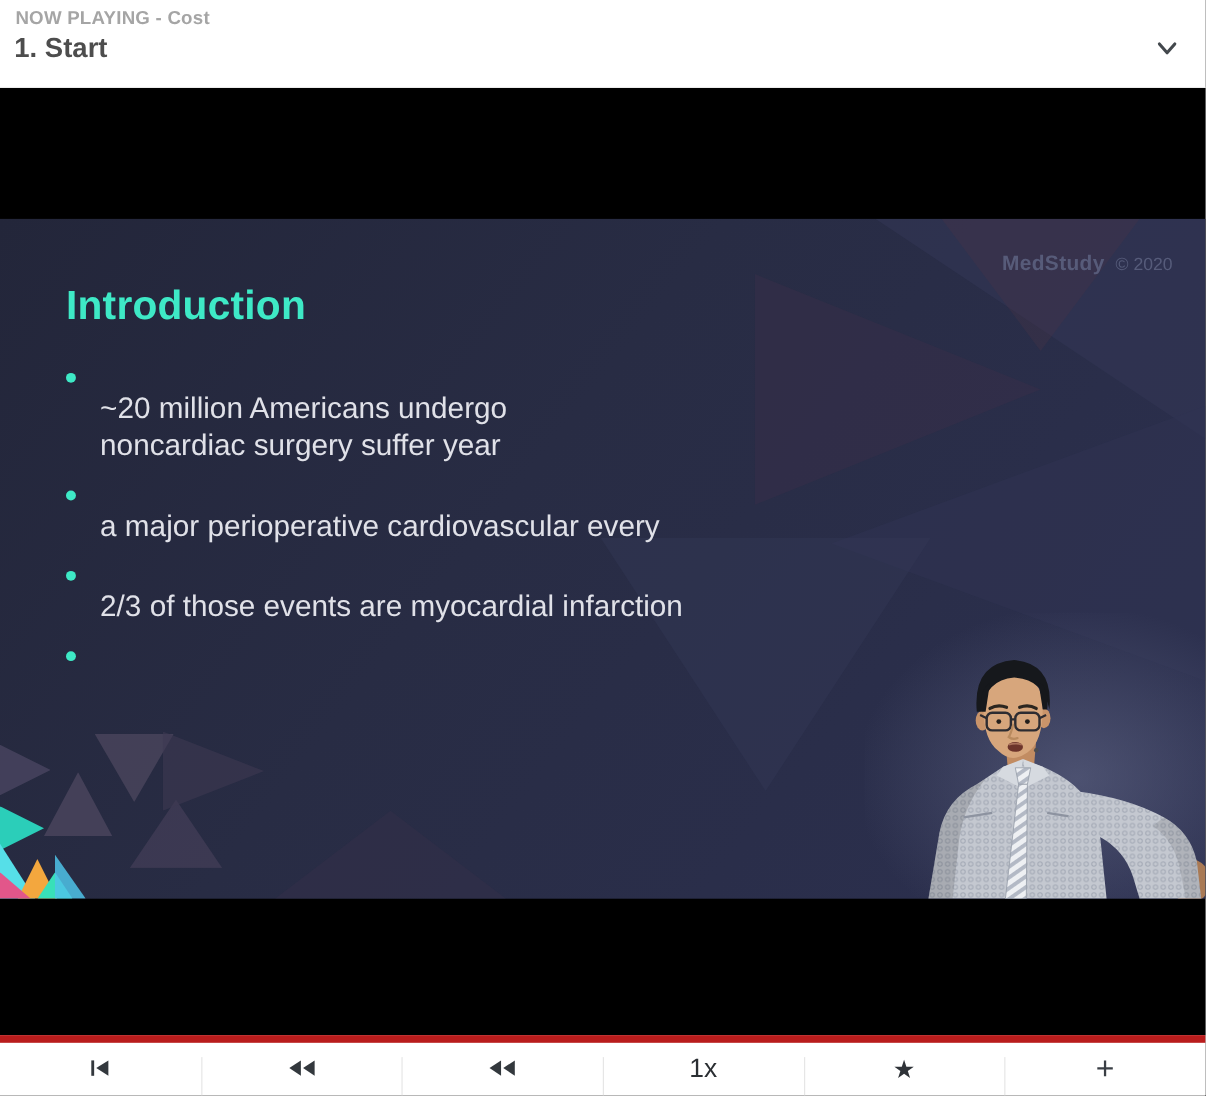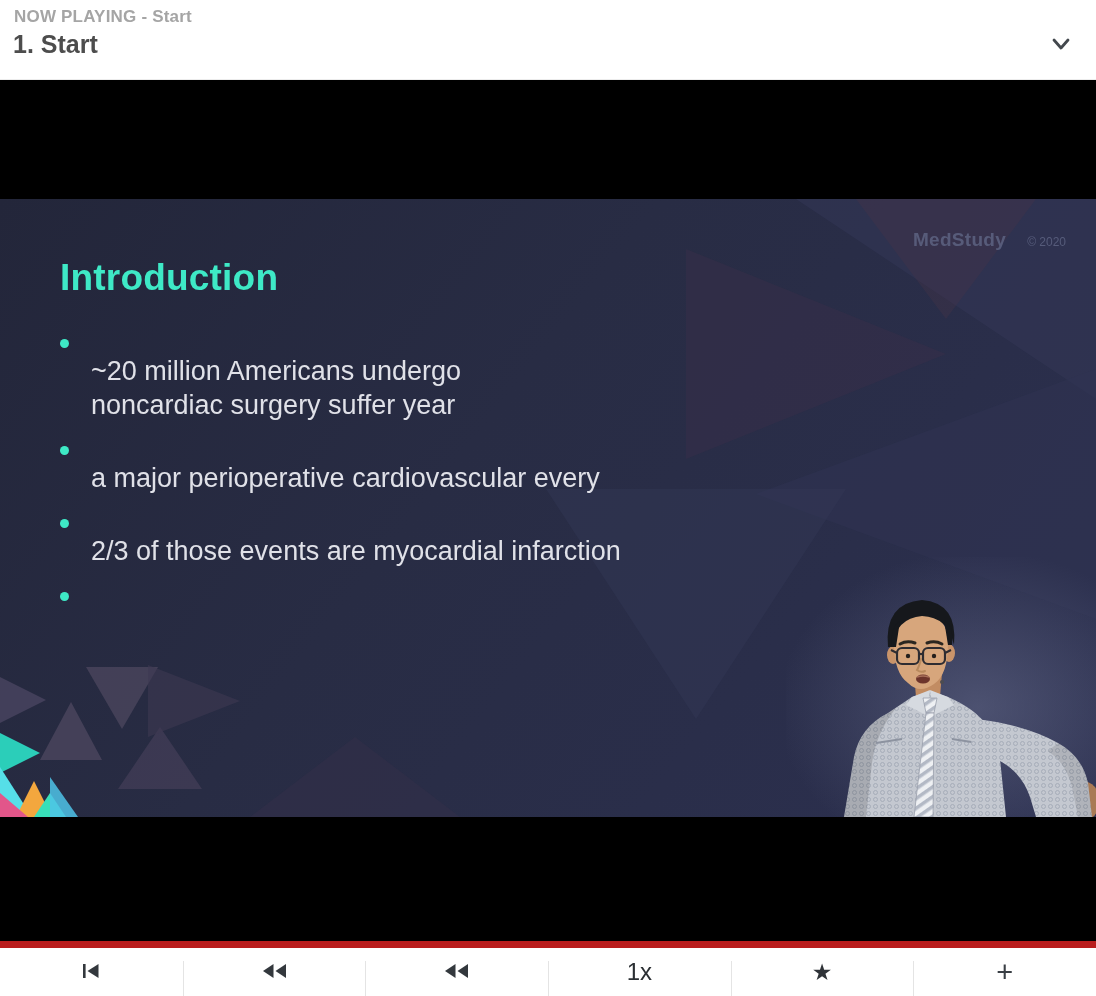--- a/index.html
+++ b/index.html
@@ -53,24 +53,24 @@
   
   .t1 { left:0;    top:534px; width:40px; height:40px; background:#2bd7c0; clip-path:polygon(0 0,100% 50%,0 100%); opacity:.95; }
   .t2 { left:0;    top:568px; width:32px; height:50px; background:#56dfe8; clip-path:polygon(0 0,100% 100%,0 100%); }
   .t3 { left:16px; top:582px; width:36px; height:36px; background:#f3a73e; clip-path:polygon(0 100%,50% 0,100% 100%); }
   .t4 { left:0;    top:594px; width:28px; height:24px; background:#e2568a; clip-path:polygon(0 0,100% 100%,0 100%); }
   .t5 { left:34px; top:594px; width:32px; height:24px; background:#38e0b8; clip-path:polygon(0 100%,50% 0,100% 100%); }
   .t6 { left:50px; top:578px; width:28px; height:40px; background:#4fc3e8; clip-path:polygon(0 100%,0 0,100% 100%); opacity:.85; }
 
   .watermark {
     position:absolute; right:30px; top:30px; color:#5d6382; opacity:.85;
-    display:flex; align-items:baseline; gap:21px;
+    display:flex; align-items:baseline; gap:10px;
   }
   .watermark .brand { font-size:19px; font-weight:700; letter-spacing:.3px; }
-  .watermark .cr { font-size:12px; font-weight:400; }
+  .watermark .cr { font-size:16px; font-weight:400; }
 
   .slide-heading {
     position:absolute; left:60px; top:58px;
     font-size:37px; font-weight:700; color:#3ee9c6; letter-spacing:.2px;
   }
   .bullets { position:absolute; left:60px; top:127px; }
   .bullet { display:flex; margin-bottom:11px; }
   .bullet .dot {
     width:9px; height:9px; border-radius:50%; background:#3ee9c6;
     margin-top:13px; margin-right:22px; flex:none;
@@ -99,21 +99,21 @@
   }
   .ctl-icon { fill:#33383d; }
   .speed-label { font-size:24px; color:#2b2f33; }
   .star-glyph { font-size:23px; color:#2f3338; }
   .plus-glyph { font-size:29px; font-weight:300; color:#3a3f45; line-height:1; }
 </style>
 </head>
 <body>
 
 <div class="topbar">
-  <div class="now-playing">NOW PLAYING - Start</div>
+  <div class="now-playing">NOW PLAYING - Cost</div>
   <div class="track-title">1. Start</div>
   <button class="collapse-btn">
     <span>
       <svg width="24" height="24" viewBox="0 0 24 24">
         <polyline points="5,8 12,16 19,8" fill="none" stroke="#43484d" stroke-width="2.8" stroke-linecap="round" stroke-linejoin="round"></polyline>
       </svg>
     </span>
   </button>
 </div>
 

